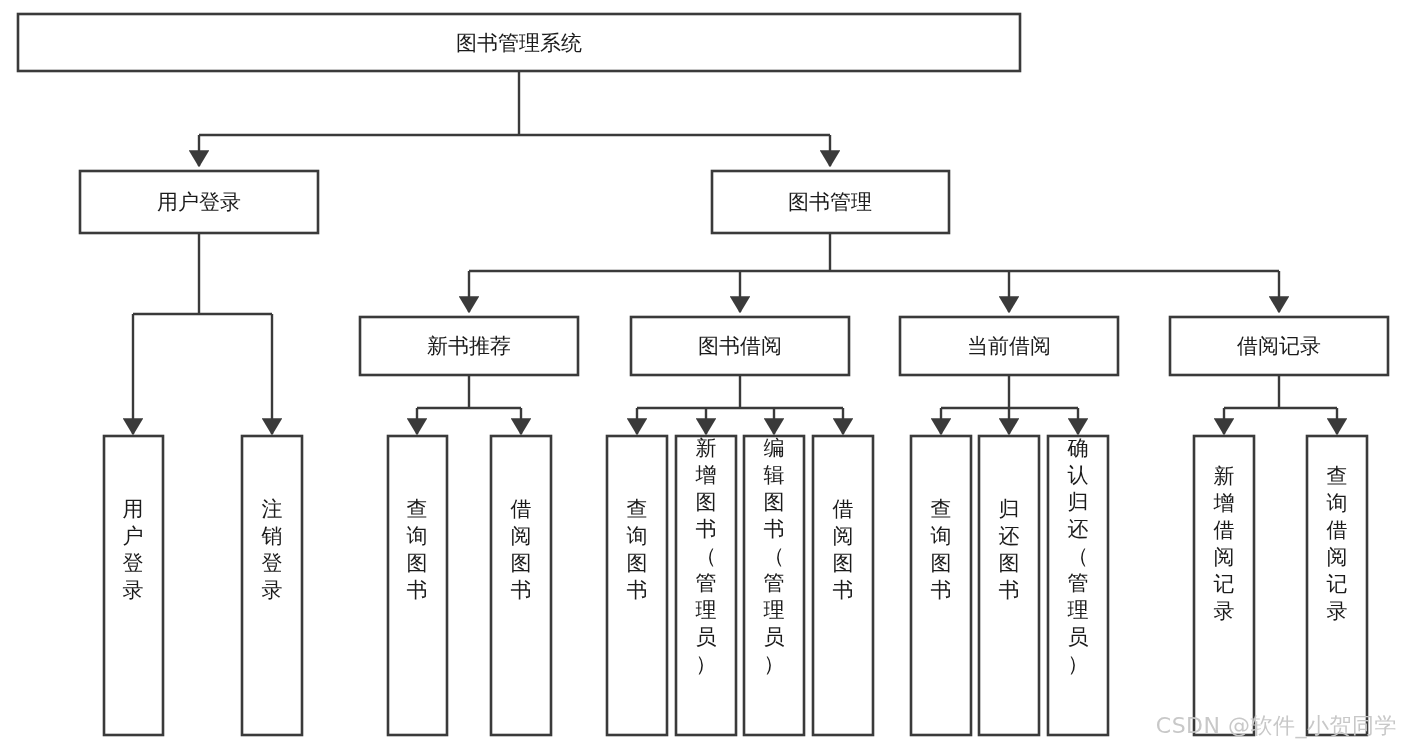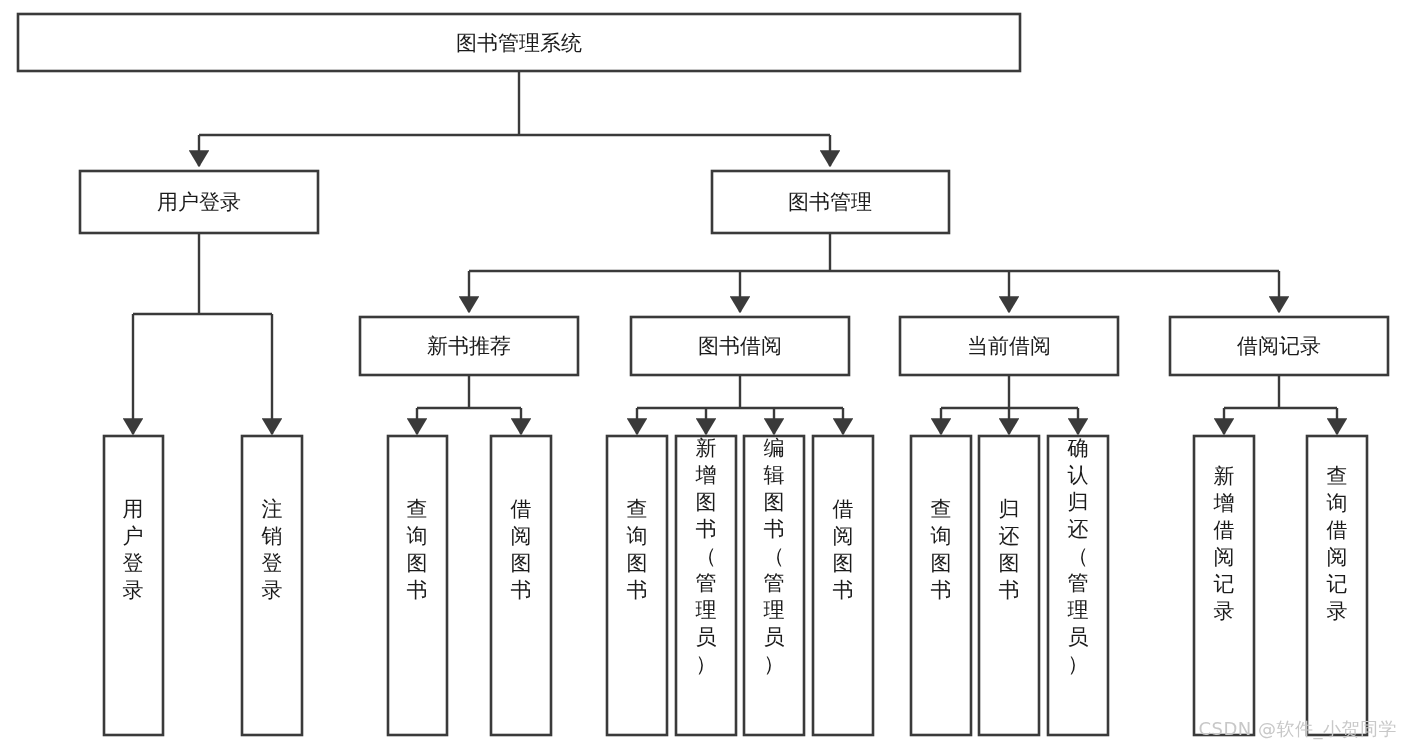--- a/index.html
+++ b/index.html
@@ -49,21 +49,21 @@
   }
   .arrow-head {
     fill: #3a3a3a;
     stroke: none;
   }
   .watermark {
     position: absolute;
     right: 8px;
     bottom: 6px;
     color: #c8c8c8;
-    font-size: 18px;
+    font-size: 22px;
     font-family: "DejaVu Sans", "Liberation Sans", sans-serif;
     letter-spacing: 0.5px;
     white-space: nowrap;
     user-select: none;
   }
 </style>
 </head>
 <body>
 
 <div id="canvas-wrap">

